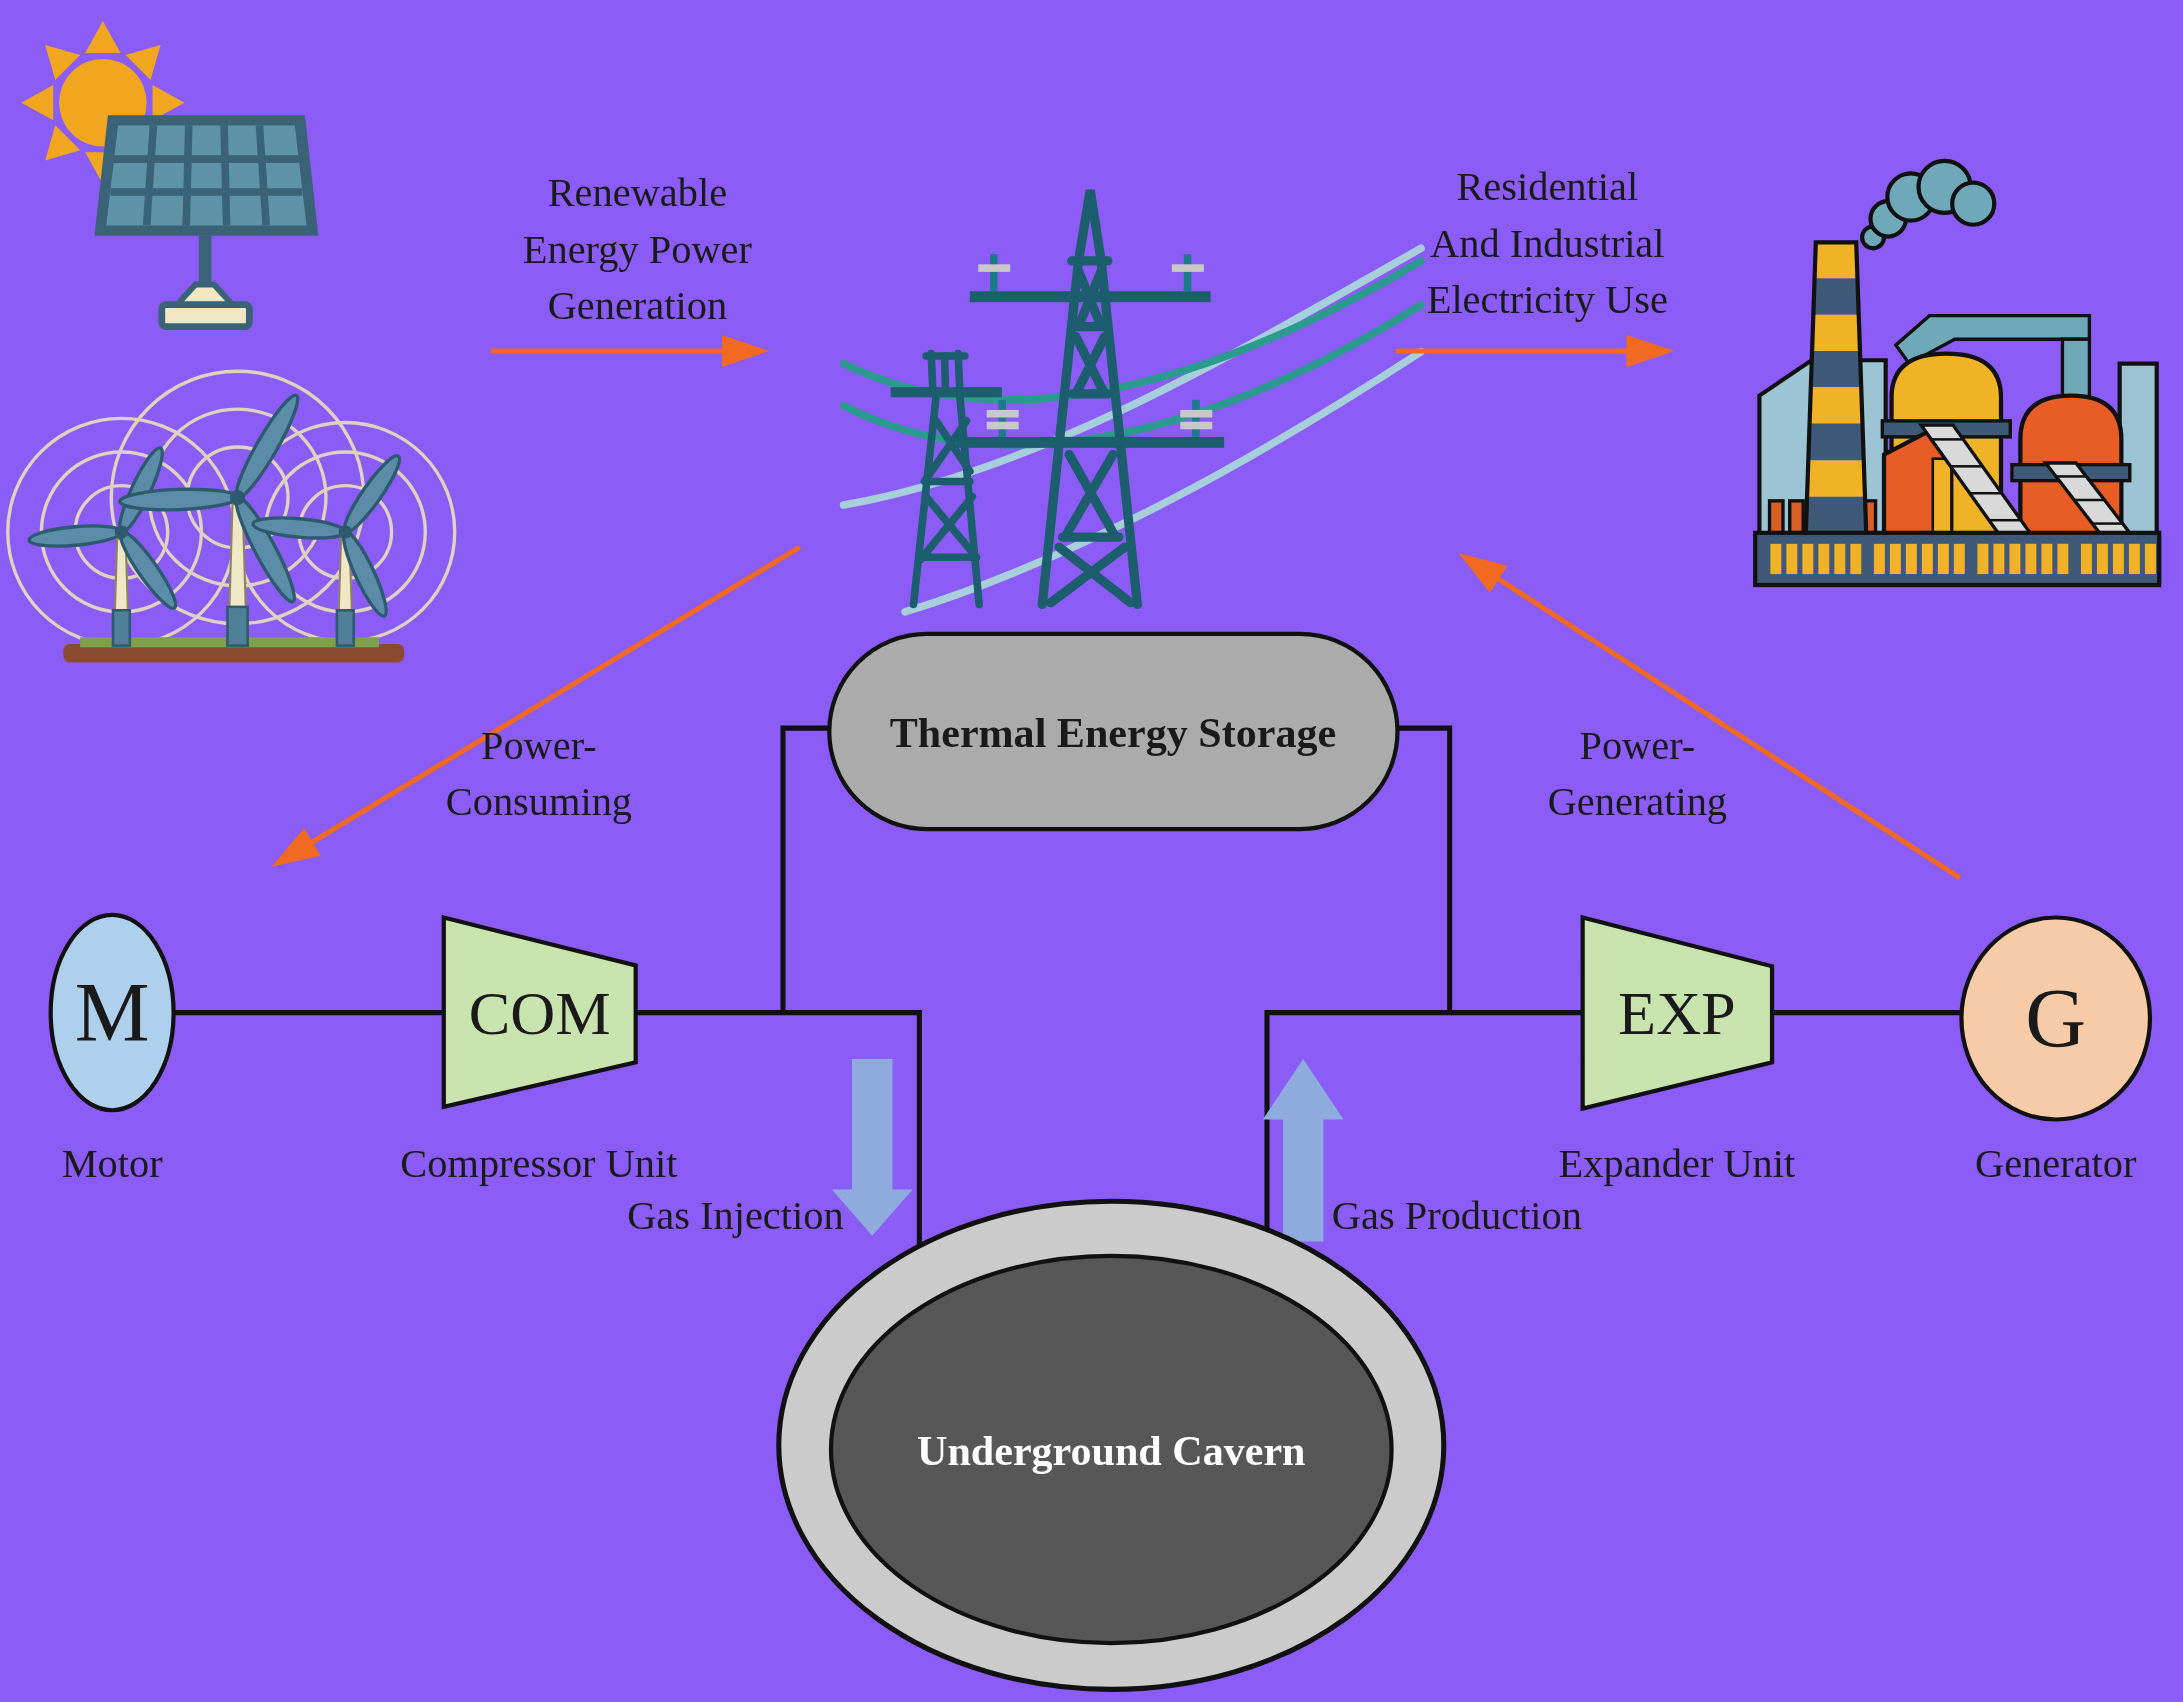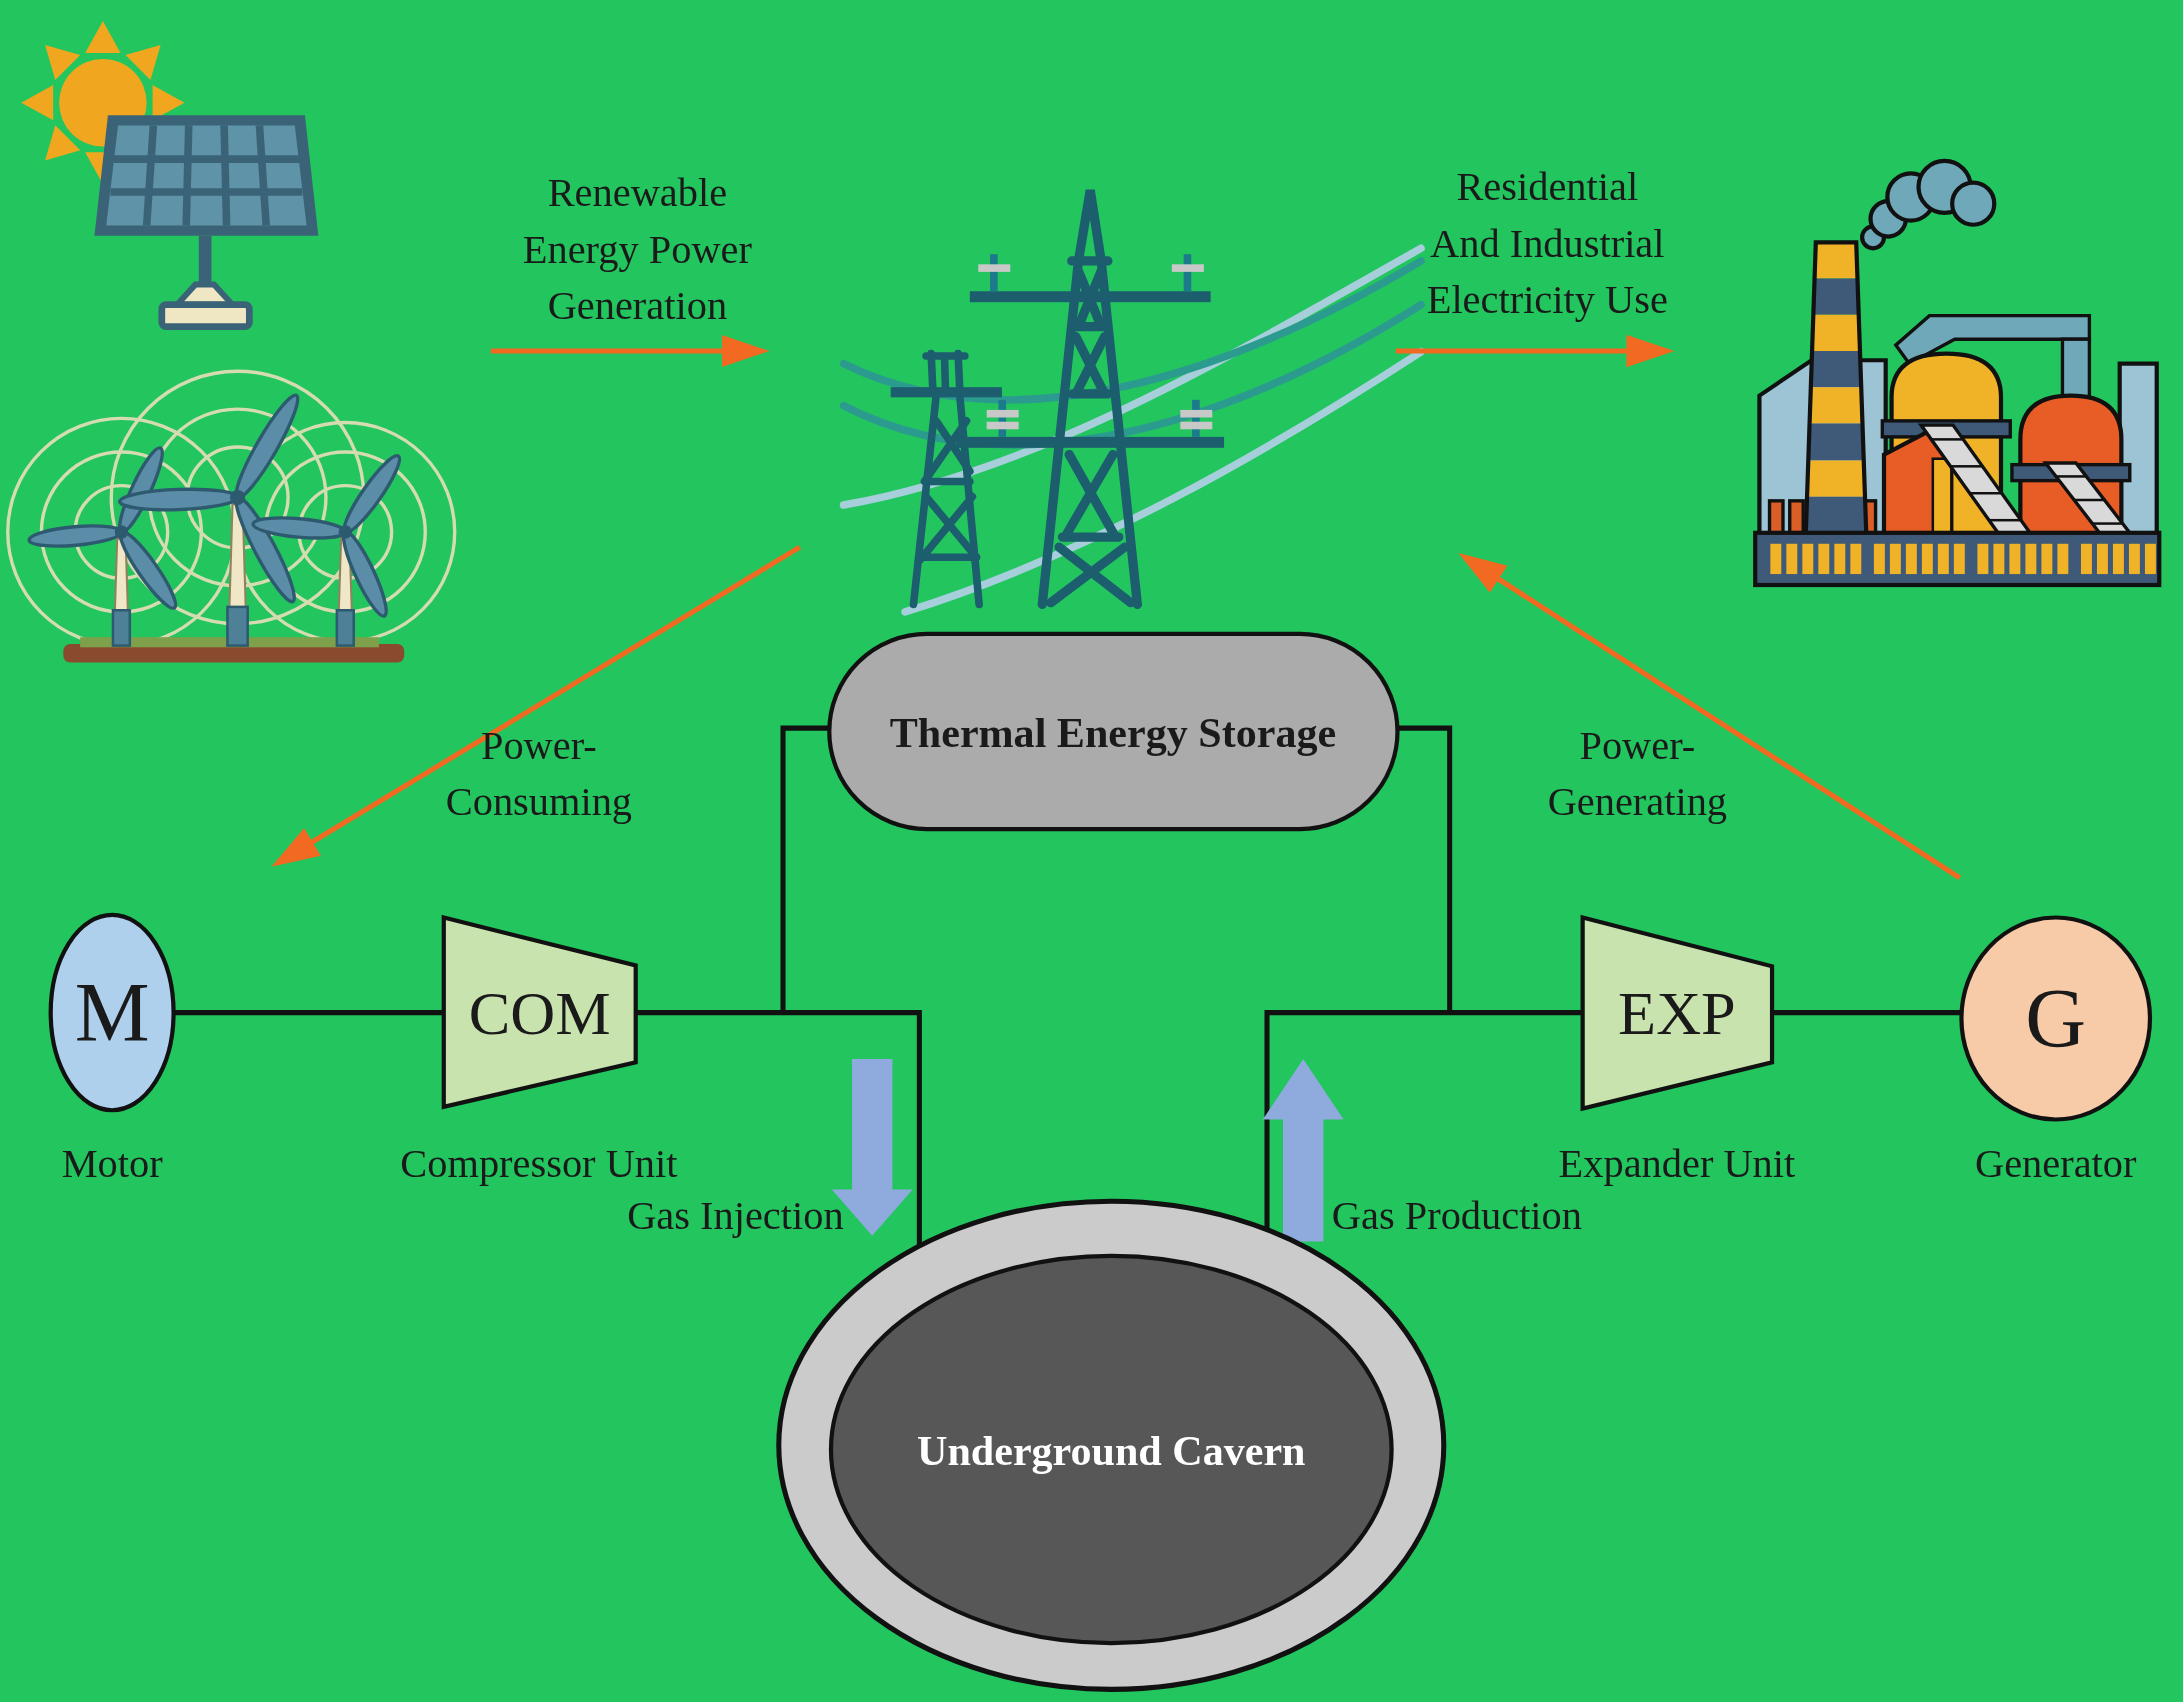--- a/index.html
+++ b/index.html
@@ -1,16 +1,16 @@
 <!DOCTYPE html>
 <html style="font-size:13.5px"><head>
 <meta charset="utf-8">
 <style>
   html,body{margin:0;padding:0;background:#ffffff;}
-  .stage{position:relative;width:2183px;height:1702px;background:#22c55e;overflow:hidden;}
+  .stage{position:relative;width:2183px;height:1702px;background:#8b5cf6;overflow:hidden;}
   svg{display:block;}
   text{font-family:"Liberation Serif","DejaVu Serif",serif;fill:#1a1a1a;}
   .lbl{font-size:48px;text-anchor:middle;}
   .lbl-start{font-size:48px;text-anchor:start;}
   .lbl-end{font-size:48px;text-anchor:end;}
   .sym-big{font-size:100px;text-anchor:middle;}
   .sym-mid{font-size:74px;text-anchor:middle;}
   .title-bold{font-size:50px;font-weight:bold;text-anchor:middle;}
   .cavern-title{font-size:50px;font-weight:bold;text-anchor:middle;fill:#ffffff;}
   .pipe{stroke:#111111;stroke-width:6;fill:none;}

